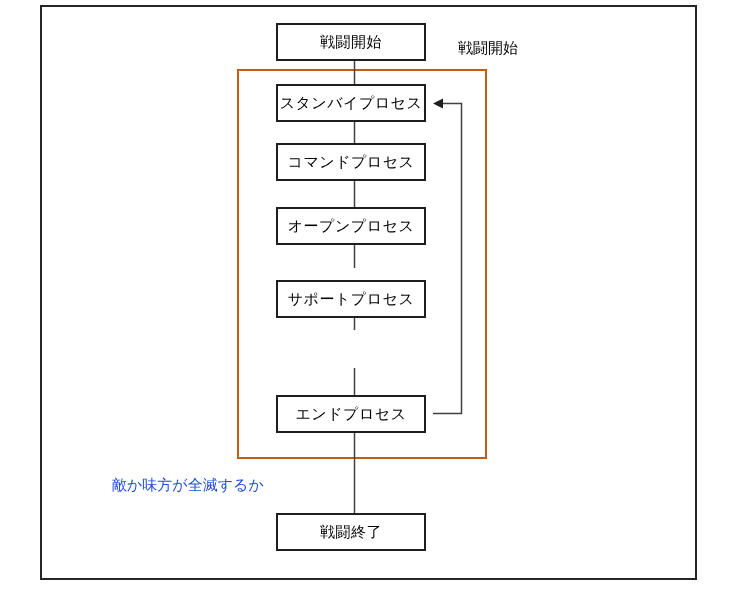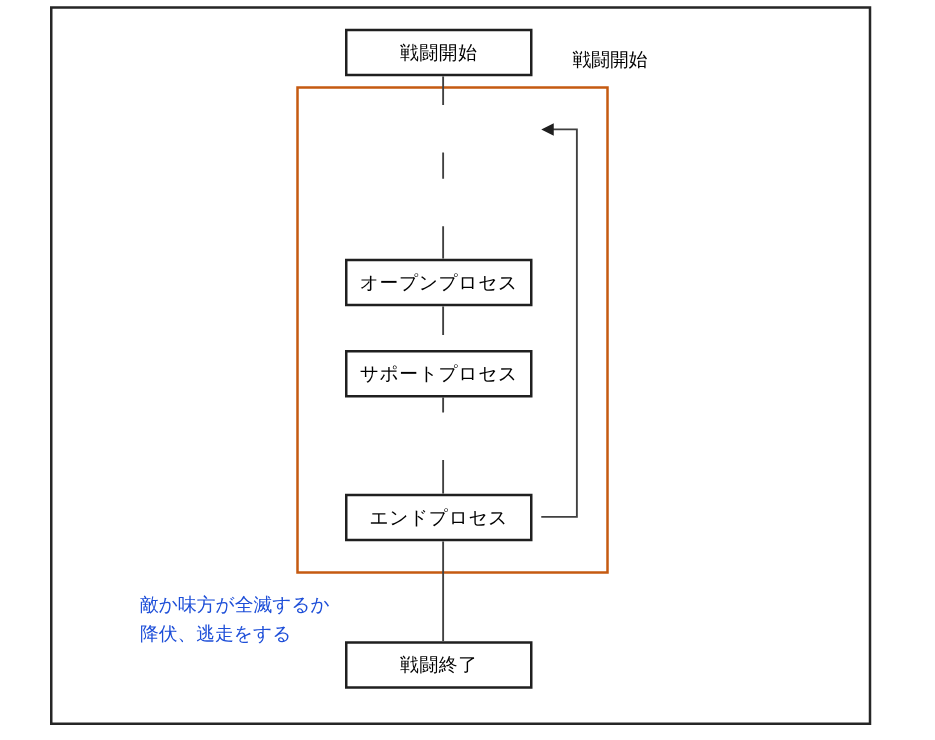--- a/index.html
+++ b/index.html
@@ -95,37 +95,42 @@
     <line x1="354.5" y1="433" x2="354.5" y2="513" stroke="#404040" stroke-width="1.5"></line>
 
     <polyline points="433,413.5 461.5,413.5 461.5,103.5 442,103.5" fill="none" stroke="#404040" stroke-width="1.5"></polyline>
     <polygon points="433,103.5 443,98.5 443,108.5" fill="#1f1f1f"></polygon>
   </svg>
 
   <div class="node node-battle-start">
     <span>戦闘開始</span>
   </div>
 
+  <div class="node node-standby">
+    <span>スタンバイプロセス</span>
+  </div>
 
+  <div class="node node-command">
+    <span>コマンドプロセス</span>
+  </div>
 
   <div class="node node-open">
     <span>オープンプロセス</span>
   </div>
 
   <div class="node node-support">
     <span>サポートプロセス</span>
   </div>
 
 
   <div class="node node-end">
     <span>エンドプロセス</span>
   </div>
 
   <div class="node node-battle-end">
     <span>戦闘終了</span>
   </div>
 
   <div class="exit-condition">
     <div>敵か味方が全滅するか</div>
-    <div>降伏、逃走をする</div>
   </div>
 
 </div>
 
 </body></html>

